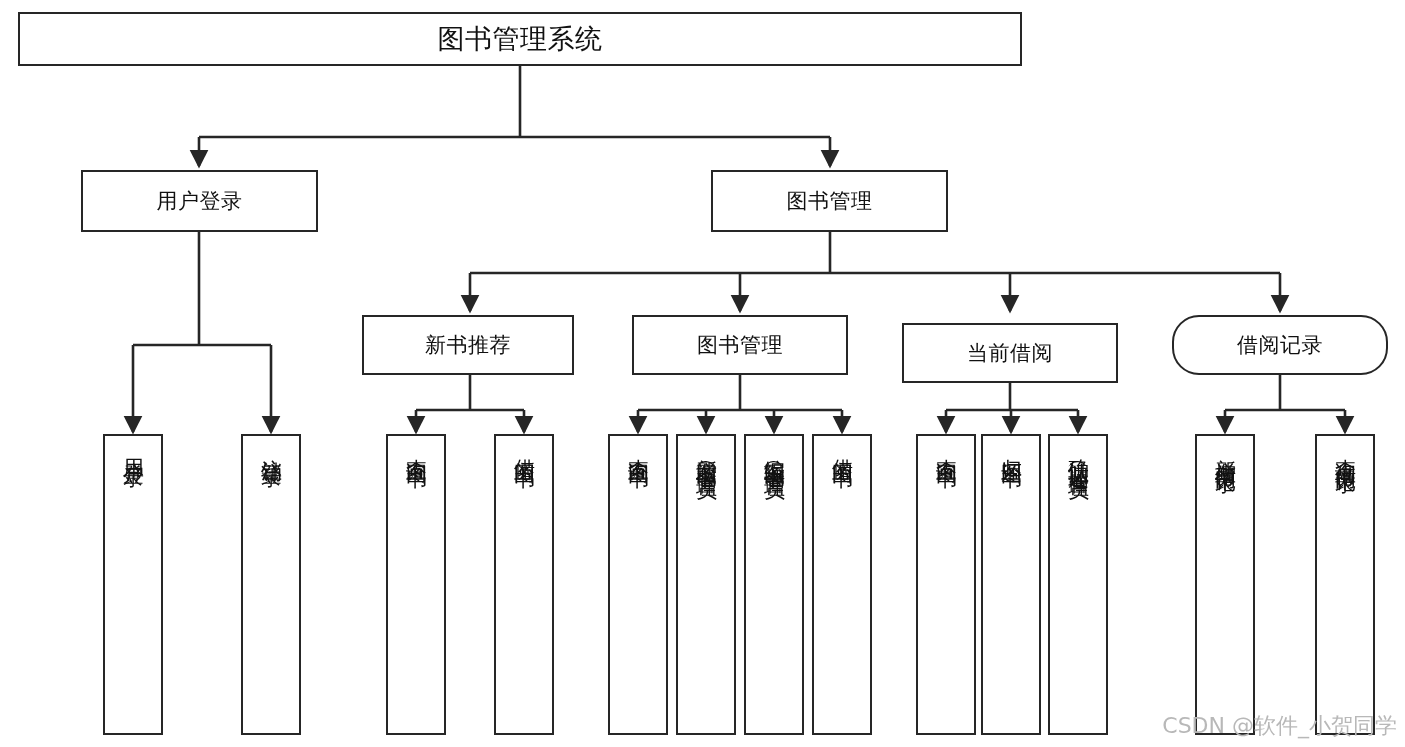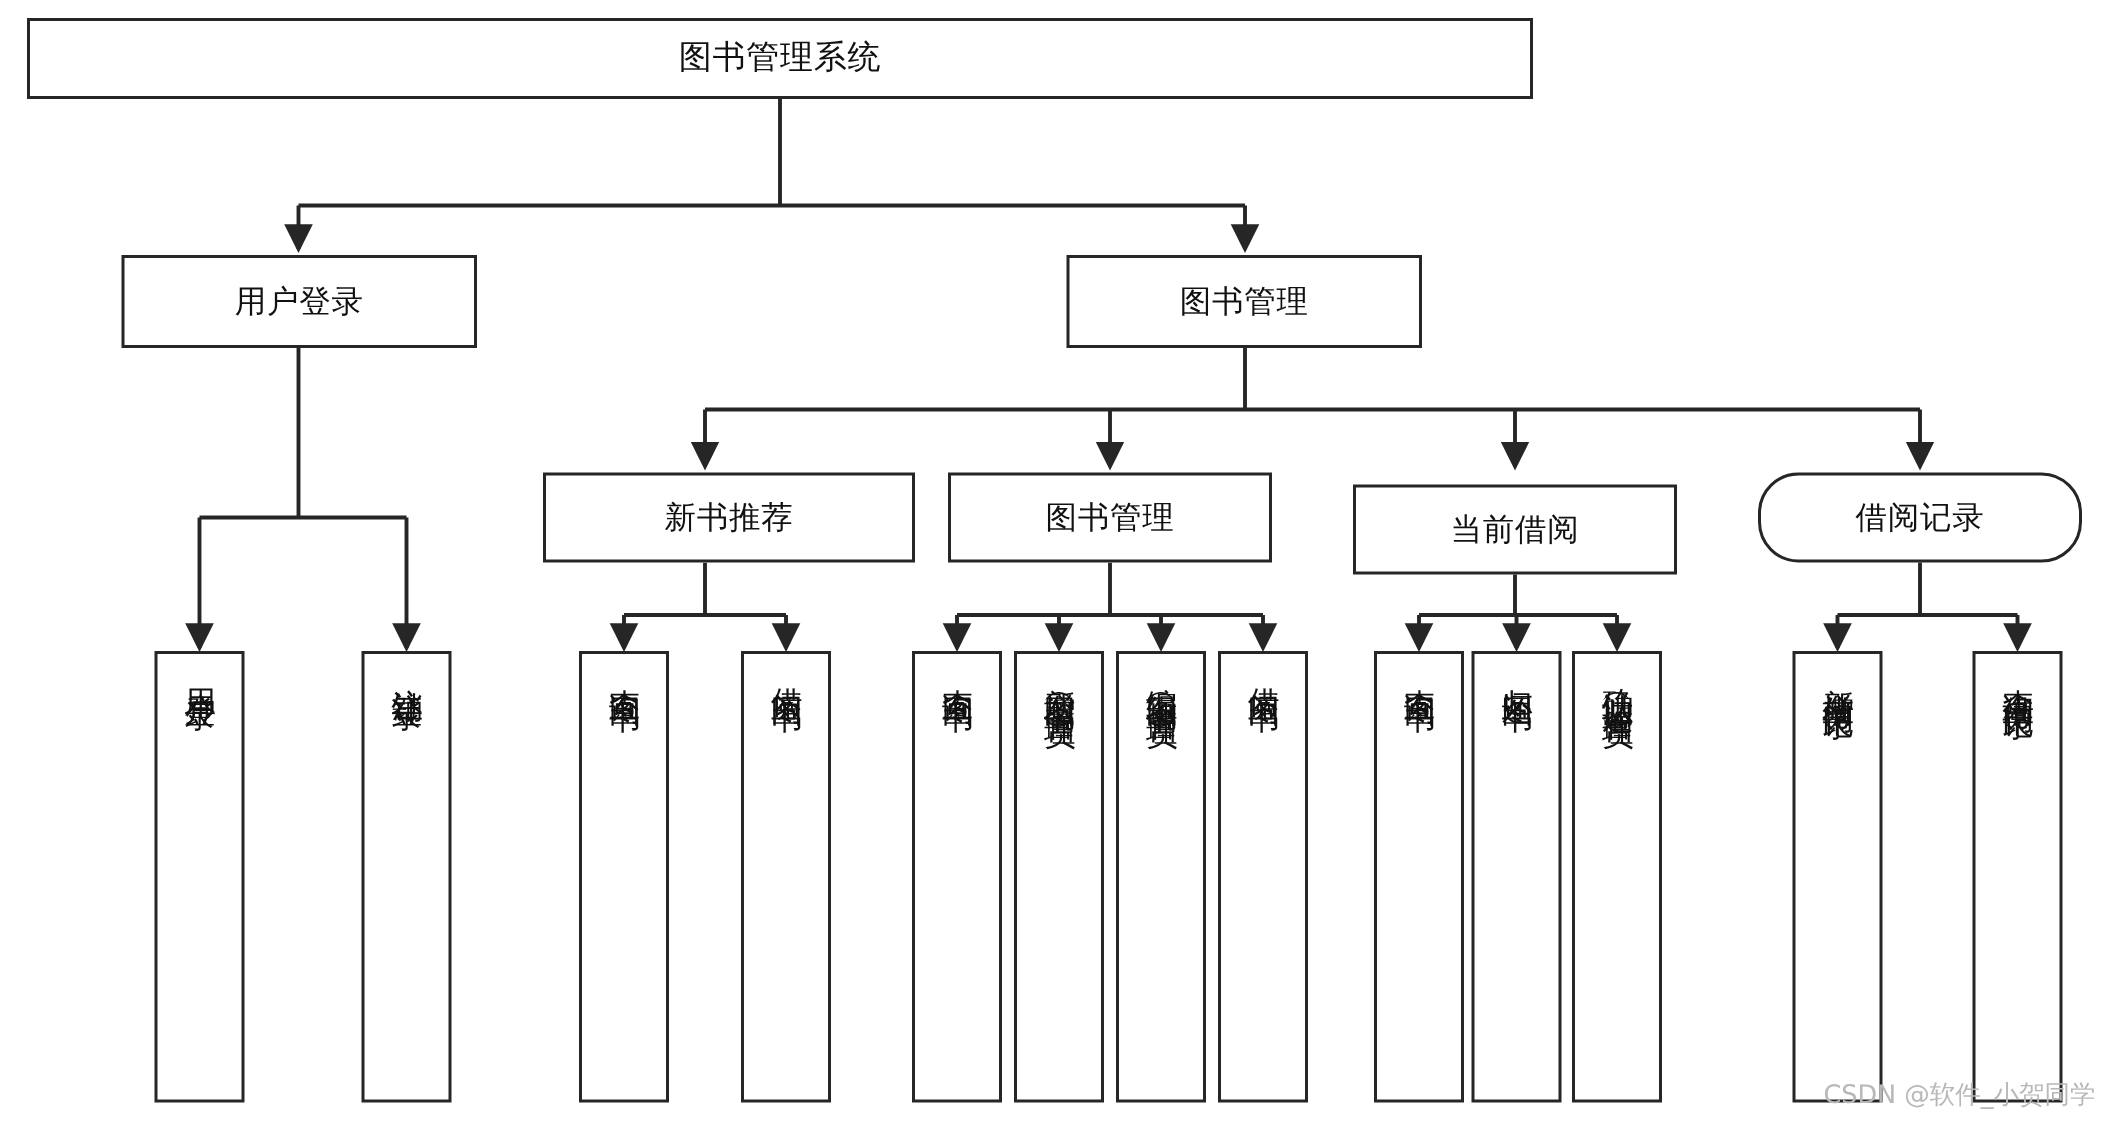--- a/index.html
+++ b/index.html
@@ -36,40 +36,40 @@
     text-align:center;
     line-height:1.15;
     letter-spacing:0.5px;
     color:#111111;
     white-space:nowrap;
   }
   
   .node.horiz .label{
     font-size:21px;
   }
-  .node.root .label{ font-size:22px; }
+  .node.root .label{ font-size:27px; }
   
   .node.leaf{
     align-items:flex-start;
     justify-content:center;
     padding-top:6px;
   }
   .node.leaf .label{
     writing-mode:vertical-rl;
     text-orientation:upright;
     font-size:21px;
     line-height:1.0;
     letter-spacing:3px;
     white-space:nowrap;
   }
   #watermark{
     position:absolute;
     right:8px;
     bottom:6px;
-    font-size:17px;
+    font-size:22px;
     color:#b8b8b8;
     white-space:nowrap;
     user-select:none;
     margin-left:21px;
   }
 </style>
 </head>
 <body>
 
 <div id="diagram-root">
@@ -128,21 +128,21 @@
     <span class="label">图书管理系统</span>
   </div>
 
   <div class="node horiz" style="left:81px;top:170px;width:237px;height:62px;">
     <span class="label">用户登录</span>
   </div>
   <div class="node horiz" style="left:711px;top:170px;width:237px;height:62px;">
     <span class="label">图书管理</span>
   </div>
 
-  <div class="node horiz" style="left:362px;top:315px;width:248px;height:60px;">
+  <div class="node horiz" style="left:362px;top:315px;width:212px;height:60px;">
     <span class="label">新书推荐</span>
   </div>
   <div class="node horiz" style="left:632px;top:315px;width:216px;height:60px;">
     <span class="label">图书管理</span>
   </div>
   <div class="node horiz" style="left:902px;top:323px;width:216px;height:60px;">
     <span class="label">当前借阅</span>
   </div>
   <div class="node horiz" style="left:1172px;top:315px;width:216px;height:60px;border-radius:27px;">
     <span class="label">借阅记录</span>

